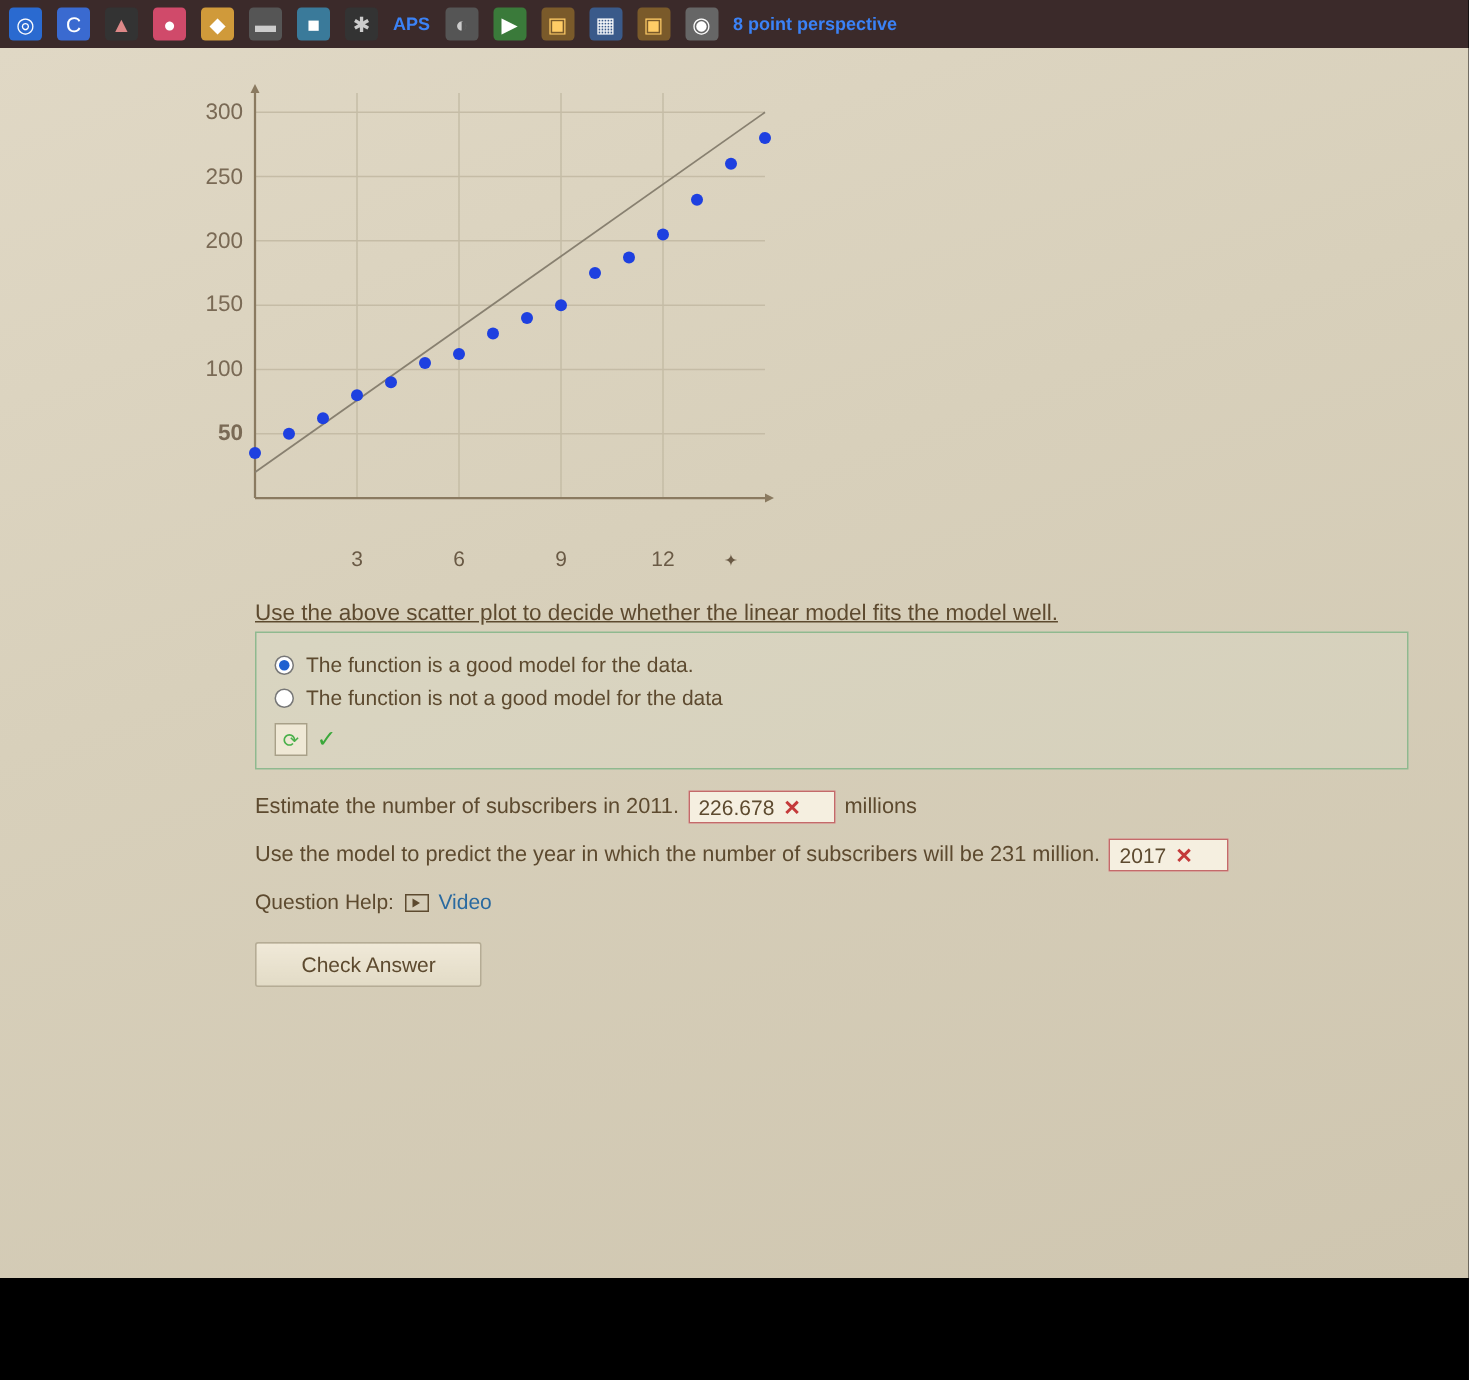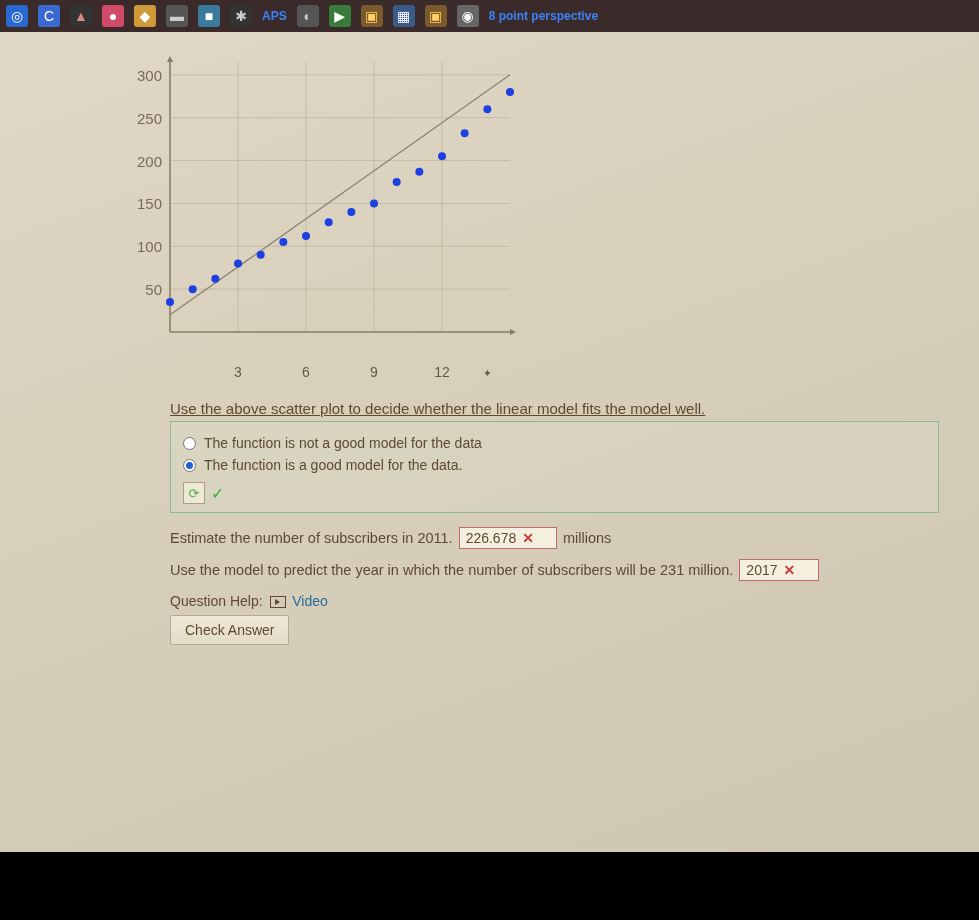--- a/index.html
+++ b/index.html
@@ -159,24 +159,24 @@
     display:inline-block; width:16px; height:12px;
     border:1px solid #5d4a2f; vertical-align: middle;
     margin-right:2px; position:relative;
   }
   .vid-icon::after{
     content:""; position:absolute; left:4px; top:2px;
     border-left:5px solid #5d4a2f; border-top:3px solid transparent; border-bottom:3px solid transparent;
   }
 
   .check-btn {
-    margin-top: 6px;
+    margin-top: 19px;
     border: 1px solid #b5ac95;
     background: linear-gradient(#f0e9d8,#e2dbc6);
-    padding: 6px 14px;
+    padding: 6px 30px;
     font-size: 14px;
     color: #5d4a2f;
     cursor: pointer;
     border-radius: 2px;
     text-align: center;
   }
 </style>
 </head>
 <body>
 
@@ -231,46 +231,46 @@
             <circle class="pt" cx="181.33333333333334" cy="150" r="4"></circle>
             <circle class="pt" cx="204" cy="141.42857142857144" r="4"></circle>
             <circle class="pt" cx="226.66666666666666" cy="120" r="4"></circle>
             <circle class="pt" cx="249.33333333333331" cy="109.71428571428572" r="4"></circle>
             <circle class="pt" cx="272" cy="94.28571428571428" r="4"></circle>
             <circle class="pt" cx="294.6666666666667" cy="71.14285714285714" r="4"></circle>
             <circle class="pt" cx="317.3333333333333" cy="47.14285714285717" r="4"></circle>
             <circle class="pt" cx="340" cy="30" r="4"></circle>
           </svg></div>
       <div id="yticks">
-          <div class="y-tick" style="top: 237.143px;">50</div>
+          <div class="y-tick" style="top: 237.143px; font-weight: bold;">50</div>
           <div class="y-tick" style="top: 194.286px;">100</div>
           <div class="y-tick" style="top: 151.429px;">150</div>
           <div class="y-tick" style="top: 108.571px;">200</div>
           <div class="y-tick" style="top: 65.7143px;">250</div>
           <div class="y-tick" style="top: 22.8571px;">300</div>
         </div>
       <div id="xticks">
           <div class="x-tick" style="left: 128px;">3</div>
           <div class="x-tick" style="left: 196px;">6</div>
           <div class="x-tick" style="left: 264px;">9</div>
           <div class="x-tick" style="left: 332px;">12</div>
           <div class="x-tick" style="left: 377.333px; font-size: 11px;">✦</div>
         </div>
     </div>
 
     <div class="q-prompt">Use the above scatter plot to decide whether the linear model fits the model well.</div>
 
     <div class="radio-box">
       <div class="radio-row">
+        <span class="radio-dot sel"></span>
+        <span>The function is a good model for the data.</span>
+      </div>
+      <div class="radio-row">
         <span class="radio-dot"></span>
         <span>The function is not a good model for the data</span>
-      </div>
-      <div class="radio-row">
-        <span class="radio-dot sel"></span>
-        <span>The function is a good model for the data.</span>
       </div>
       <div class="fb-row">
         <div class="fb-btn">⟳</div>
         <span class="check">✓</span>
       </div>
     </div>
 
     <div class="q-line">
       <span>Estimate the number of subscribers in 2011.</span>
       <span class="ans-input wrong">

